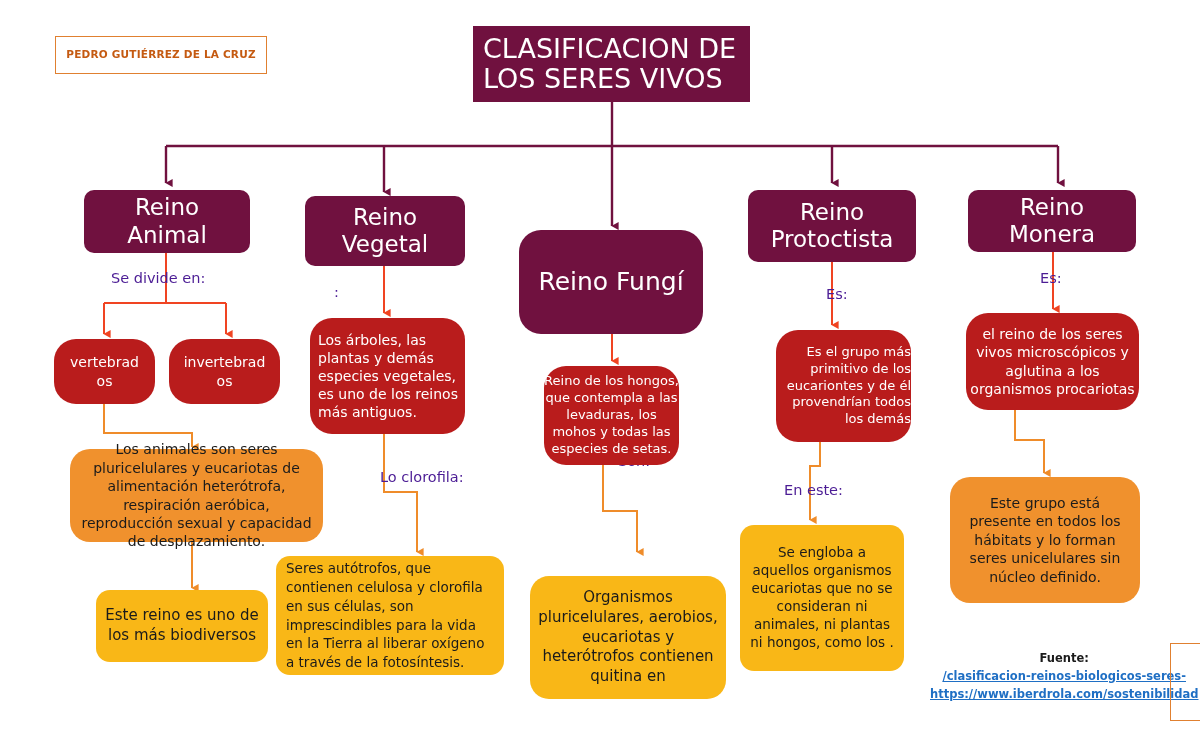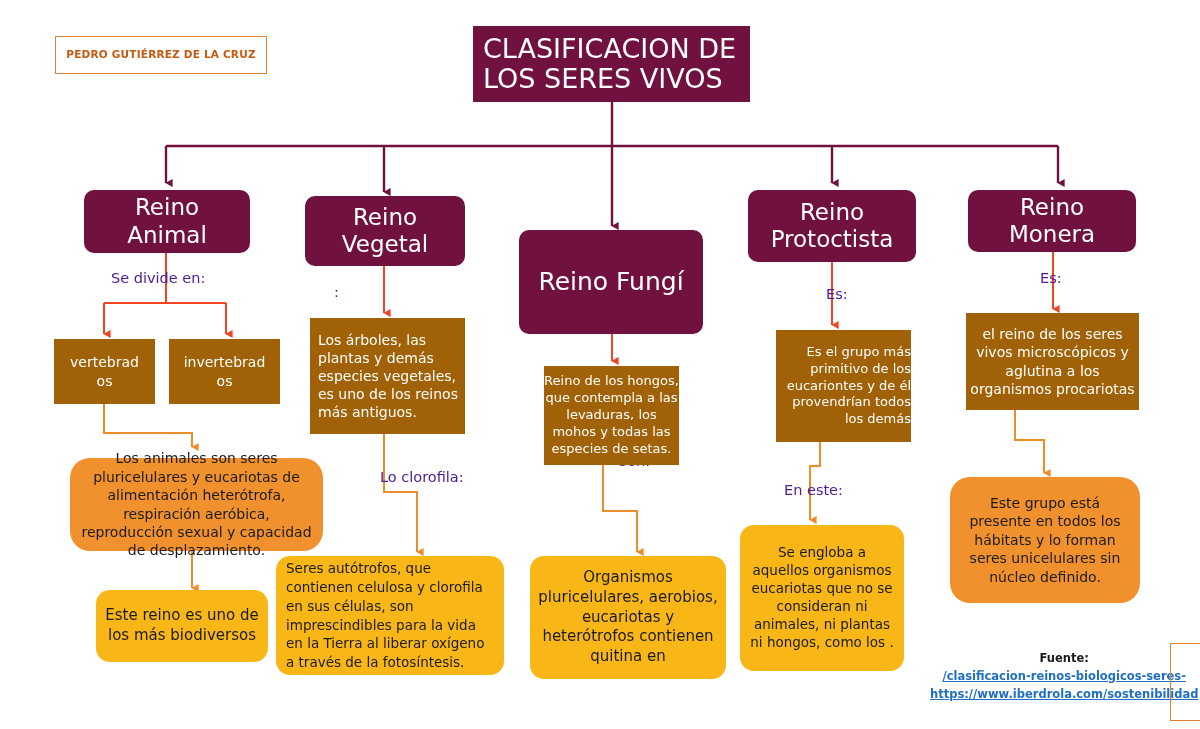--- a/index.html
+++ b/index.html
@@ -44,28 +44,29 @@
   }
 
   
   .kingdom{
     background:#70113f;
     color:#ffffff;
     border-radius:10px;
     font-size:23px;
     line-height:1.18;
   }
-  .kingdom.big{font-size:25px;border-radius:10px;}
+  .kingdom.big{font-size:25px;border-radius:22px;}
 
   
   .red{
-    background:#a16207;
+    background:#b91c1c;
     color:#ffffff;
     font-size:14px;
     line-height:1.3;
+    border-radius:22px;
   }
   .red.small{font-size:13px;}
   .red.lft{text-align:left;justify-content:flex-start;padding-left:8px;}
 
   
   .orange{
     background:#f0912d;
     color:#1b1b1b;
     border-radius:20px;
     font-size:14px;
@@ -237,41 +238,41 @@
   <div class="node red" style="left:54px;top:339px;width:101px;height:65px;white-space:pre-line;">
     <span>vertebrad
 os</span>
   </div>
 
   <div class="node red" style="left:169px;top:339px;width:111px;height:65px;white-space:pre-line;">
     <span>invertebrad
 os</span>
   </div>
 
-  <div class="node orange" style="left:70px;top:449px;width:253px;height:93px;margin-top:9px;">
+  <div class="node orange" style="left:70px;top:449px;width:253px;height:93px;">
     <span>Los animales son seres pluricelulares y eucariotas de alimentación heterótrofa, respiración aeróbica, reproducción sexual y capacidad de desplazamiento.</span>
   </div>
 
   <div class="node yellow" style="left:96px;top:590px;width:172px;height:72px;">
     <span>Este reino es uno de los más biodiversos</span>
   </div>
 
   <div class="node red lft" style="left:310px;top:318px;width:155px;height:116px;">
     <span>Los árboles, las plantas y demás especies vegetales, es uno de los reinos más antiguos.</span>
   </div>
 
   <div class="node yellow lft" style="left:276px;top:556px;width:228px;height:119px;">
     <span>Seres autótrofos, que contienen celulosa y clorofila en sus células, son imprescindibles para la vida en la Tierra al liberar oxígeno a través de la fotosíntesis.</span>
   </div>
 
   <div class="node red small" style="left:544px;top:366px;width:135px;height:99px;">
     <span>Reino de los hongos, que contempla a las levaduras, los mohos y todas las especies de setas.</span>
   </div>
 
-  <div class="node yellow" style="left:530px;top:556px;width:196px;height:123px;">
+  <div class="node yellow" style="left:530px;top:576px;width:196px;height:123px;border-radius:19px;">
     <span>Organismos pluricelulares, aerobios, eucariotas y heterótrofos contienen quitina en</span>
   </div>
 
   <div class="node red small" style="left:776px;top:330px;width:135px;height:112px;"></div>
   <div class="clip" style="left:776px;top:312px;width:135px;height:148px;color:#ffffff;font-size:13px;line-height:1.3;">
     <span class="clipinner">Es el grupo más primitivo de los eucariontes y de él provendrían todos los demás</span>
   </div>
 
   <div class="node yellow small" style="left:740px;top:525px;width:164px;height:146px;font-size:13.5px;">
     <span>Se engloba a aquellos organismos eucariotas que no se consideran ni animales, ni plantas ni hongos, como los .</span>

